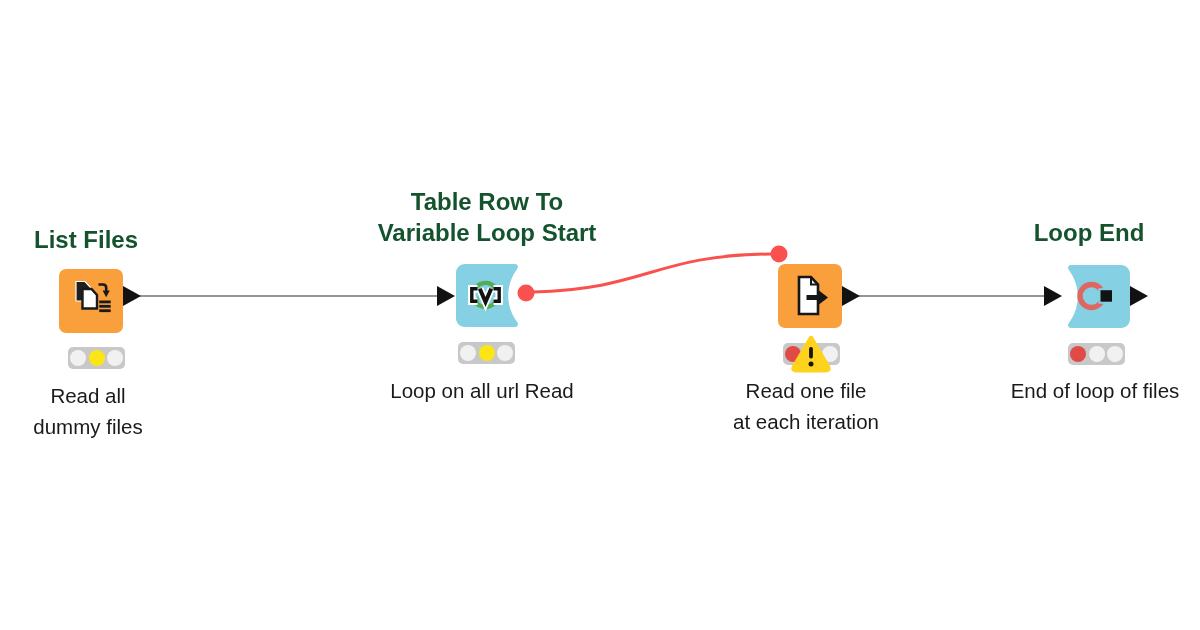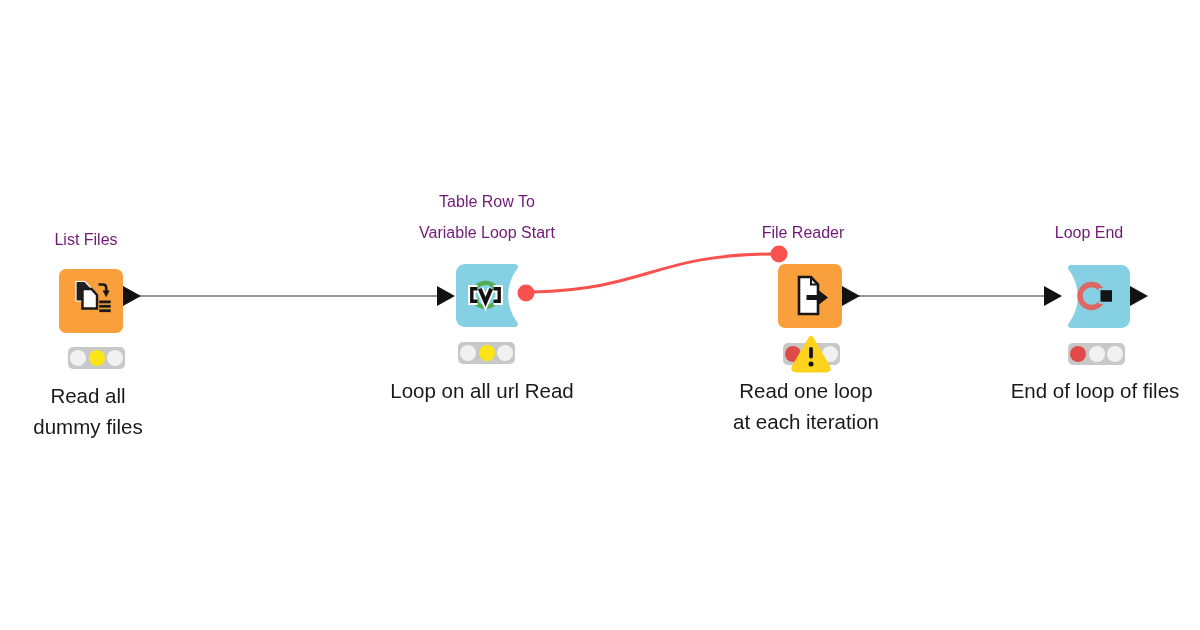--- a/index.html
+++ b/index.html
@@ -9,22 +9,22 @@
   }
   .layer{position:absolute;left:0;top:0;z-index:1;}
   .wire{stroke:#969696;stroke-width:2;}
   .wire-red{stroke:#F9524E;stroke-width:3;fill:none;stroke-linecap:round;}
   .port{fill:#121212;}
   .redport{fill:#F9524E;}
   .node-body{position:absolute;z-index:2;}
   .sq{width:64px;height:64px;border-radius:7px;display:flex;align-items:center;justify-content:center;}
   .orange{background:#F9A03C;}
   .node-title{
-    position:absolute;z-index:2;width:300px;text-align:center;color:#701a75;
-    font-weight:normal;font-size:16px;line-height:31px;white-space:pre-line;
+    position:absolute;z-index:2;width:300px;text-align:center;color:#14532d;
+    font-weight:bold;font-size:24px;line-height:31px;white-space:pre-line;
   }
   .node-caption{
     position:absolute;z-index:2;width:300px;text-align:center;color:#1a1a1a;
     font-weight:400;font-size:20.5px;line-height:30.5px;white-space:pre-line;
   }
   .light{
     position:absolute;z-index:2;width:57px;height:22px;background:#C8C8C8;
     border-radius:5px;display:flex;align-items:center;justify-content:center;gap:2.5px;
   }
   .dot{width:16px;height:16px;border-radius:50%;}
@@ -99,40 +99,39 @@
       </g>
     </svg>
   </div>
   <div class="light l-ls">
     <span class="dot off"></span>
     <span class="dot yellow"></span>
     <span class="dot off"></span>
   </div>
   <div class="node-caption c-ls">Loop on all url Read</div>
 
-  <div class="node-title t-fr">File Reader</div>
   <div class="node-body sq orange b-fr">
     <svg width="64" height="64" viewBox="0 0 64 64">
       <path d="M21,13 h12 l7,7.5 v29.5 h-19 z" fill="#ffffff" stroke="#161616" stroke-width="2.6"></path>
       <path d="M33,13 v7.5 h7" fill="none" stroke="#161616" stroke-width="2"></path>
       <rect x="28.5" y="31" width="13" height="5" fill="#161616"></rect>
       <polygon points="41,26.5 41,40.5 50,33.5" fill="#161616"></polygon>
     </svg>
   </div>
   <div class="light l-fr">
     <span class="dot red"></span>
     <span class="dot off"></span>
     <span class="dot off"></span>
   </div>
   <svg class="warn" style="left:790px;top:333px;" width="42" height="40" viewBox="0 0 42 40">
     <path d="M21,5 L38,34 Q39.5,37.2 35.8,37.2 H6.2 Q2.5,37.2 4,34 Z" fill="#FFD21E" stroke="#FFD21E" stroke-width="4.5" stroke-linejoin="round"></path>
     <rect x="19.1" y="14" width="3.8" height="11.5" rx="1.7" fill="#151515"></rect>
     <circle cx="21" cy="31" r="2.5" fill="#151515"></circle>
   </svg>
-  <div class="node-caption c-fr">Read one loop
+  <div class="node-caption c-fr">Read one file
 at each iteration</div>
 
   <div class="node-title t-le">Loop End</div>
   <div class="node-body b-le">
     <svg width="65" height="65" viewBox="0 0 65 65">
       <path fill="#85D0E3" d="M55,1 H5 C2.5,1 1.2,3.6 2.7,5.7 C8.4,13.4 11.8,22.6 11.8,32.5 C11.8,42.4 8.4,51.6 2.7,59.3 C1.2,61.4 2.5,64 5,64 H55 C60,64 64,60 64,55 V10 C64,5 60,1 55,1 Z"></path>
       <g>
         <circle cx="25.5" cy="32" r="11.5" fill="none" stroke="#DF6762" stroke-width="5.4"></circle>
         <rect x="33.5" y="25.2" width="13.5" height="13.5" fill="#131313" stroke="#85D0E3" stroke-width="2"></rect>
       </g>

